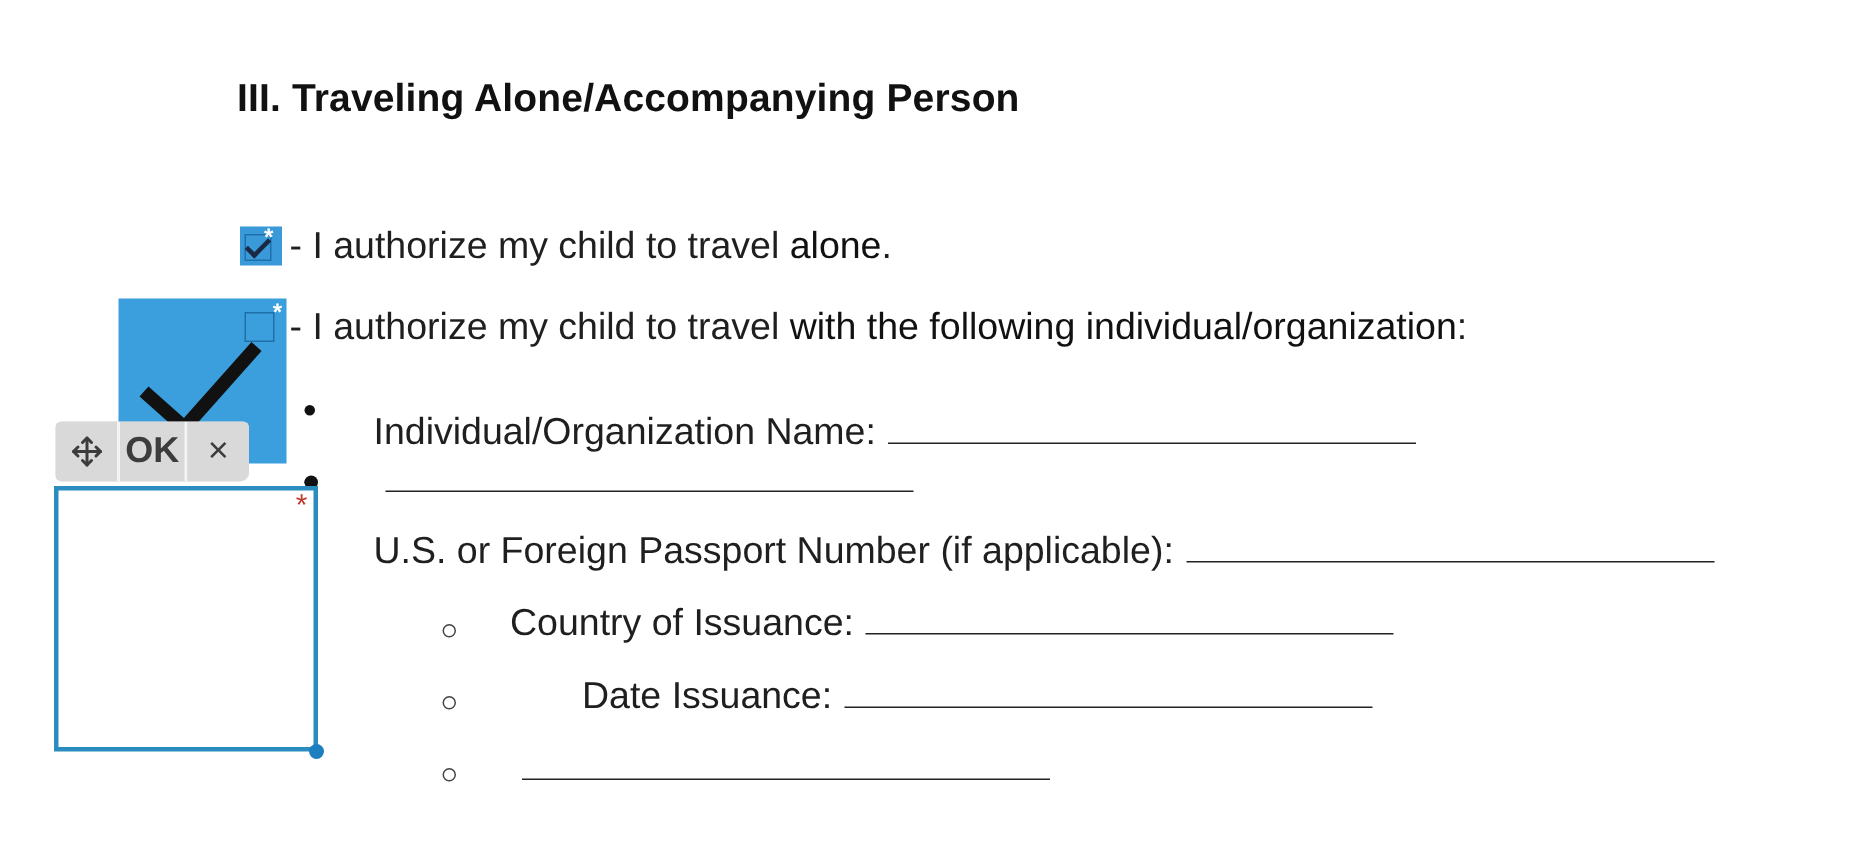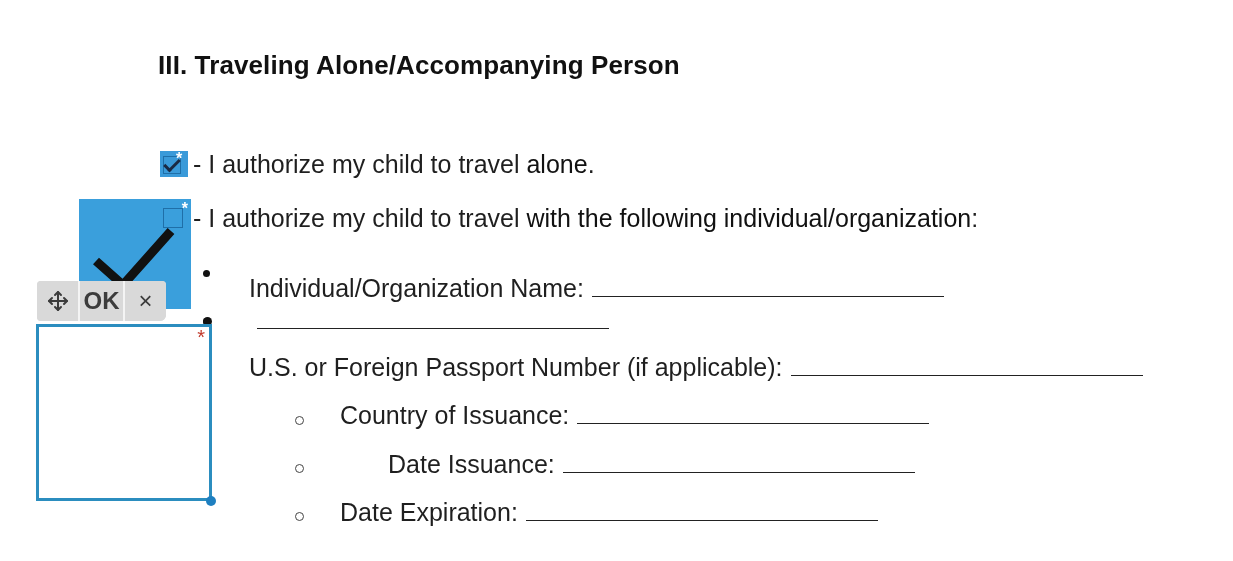--- a/index.html
+++ b/index.html
@@ -111,21 +111,21 @@
   <span>Country of Issuance:</span><span class="blank" style="width:352px;"></span>
 </div>
 
 <div class="abs bullet-circle" style="left:295px; top:464px;"></div>
 <div class="abs line" style="left:340px; top:449px;margin-left:48px;">
   <span>Date Issuance:</span><span class="blank" style="width:352px;"></span>
 </div>
 
 <div class="abs bullet-circle" style="left:295px; top:512px;"></div>
 <div class="abs line" style="left:340px; top:497px;">
-  <span>Date Expiration:</span><span class="blank" style="width:352px;"></span>
+  <span class="blank" style="width:352px;"></span>
 </div>
 
 <div class="abs cb-big">
   <div class="inner"></div>
   <span class="asterisk-white" style="right:3px; top:2px;">*</span>
   <svg class="bigcheck" width="90" height="80" viewBox="0 0 90 80">
     <polyline points="5,42 32,66 80,12" fill="none" stroke="#111111" stroke-width="9" stroke-linecap="butt" stroke-linejoin="miter"></polyline>
   </svg>
 </div>
 

